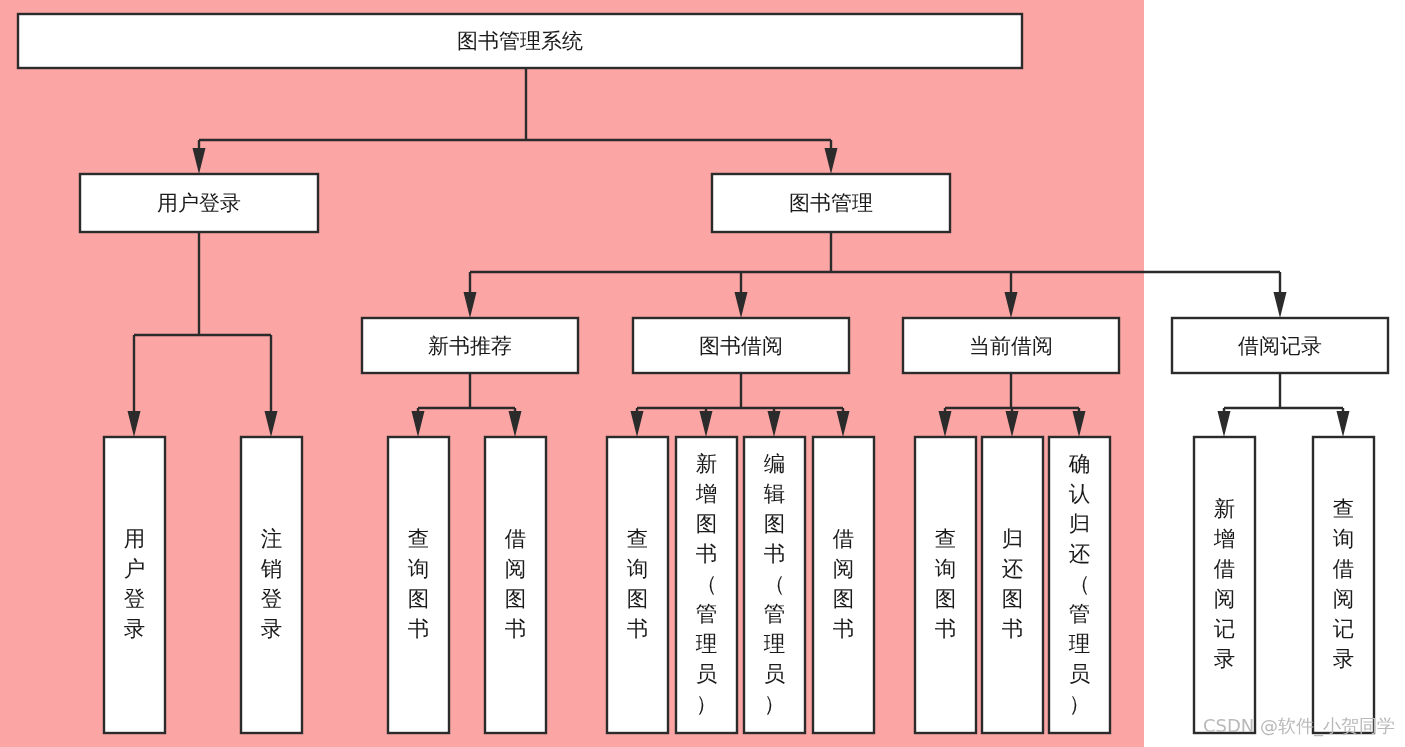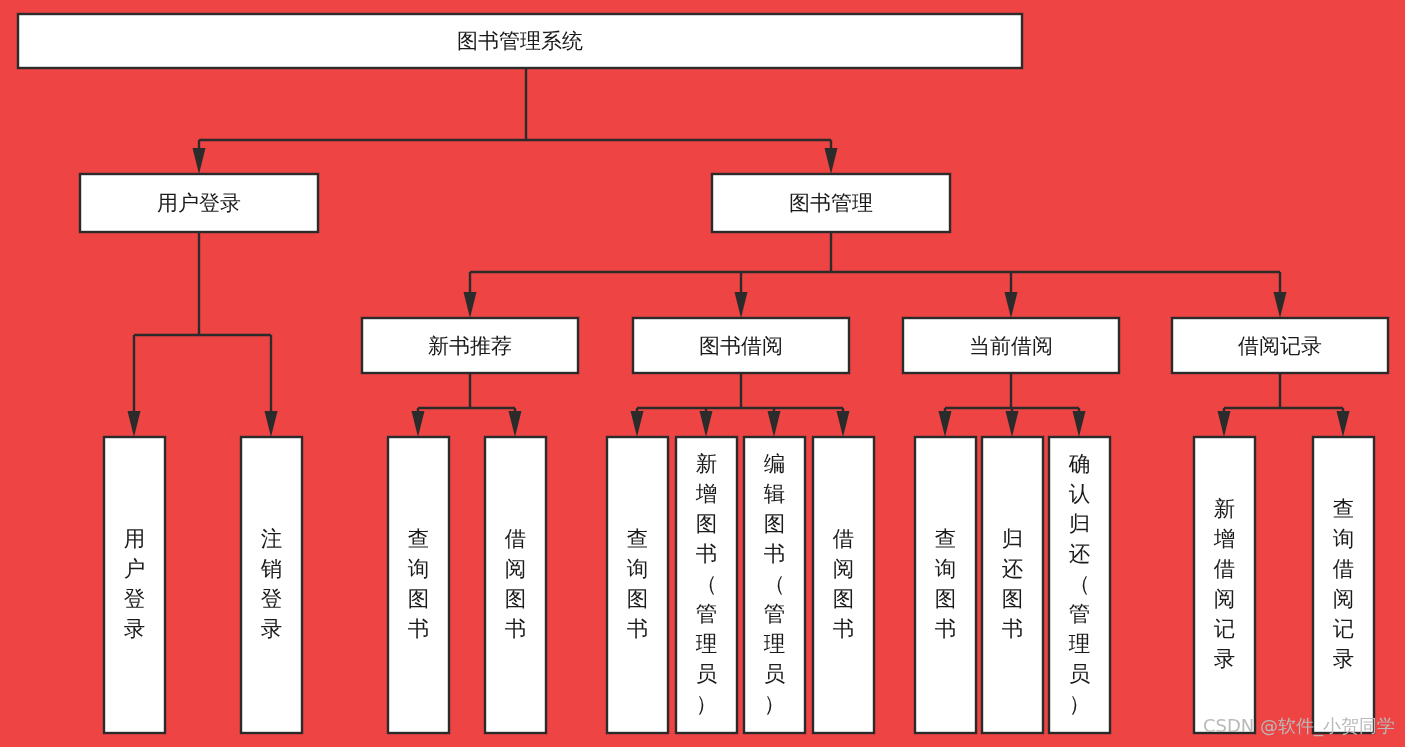--- a/index.html
+++ b/index.html
@@ -9,23 +9,23 @@
     background: #ffffff;
   }
   body {
     width: 1405px;
     height: 747px;
     overflow: hidden;
     font-family: "DejaVu Sans", "Liberation Sans", sans-serif;
   }
   #diagram-root {
     position: relative;
-    width: 1405px;
+    width: 1144px;
     height: 747px;
-    background: #ef4444;
+    background: #fca5a5;
   }
   svg.diagram-canvas {
     position: absolute;
     left: 0;
     top: 0;
     width: 1405px;
     height: 747px;
     display: block;
   }
   .node-box {

